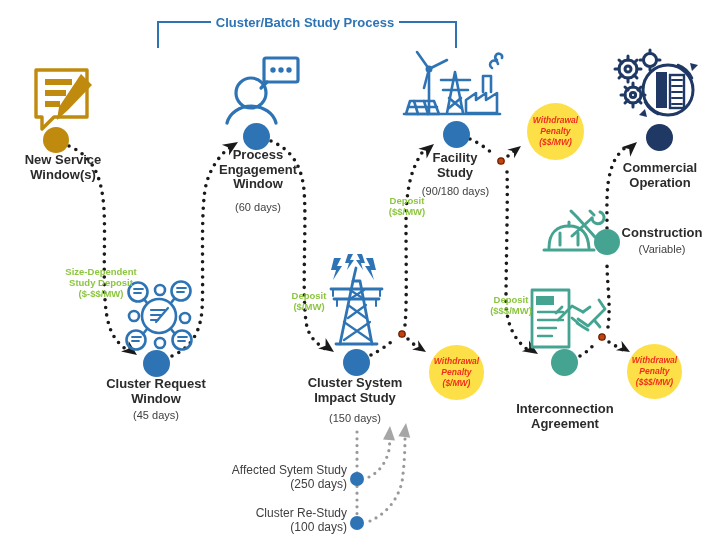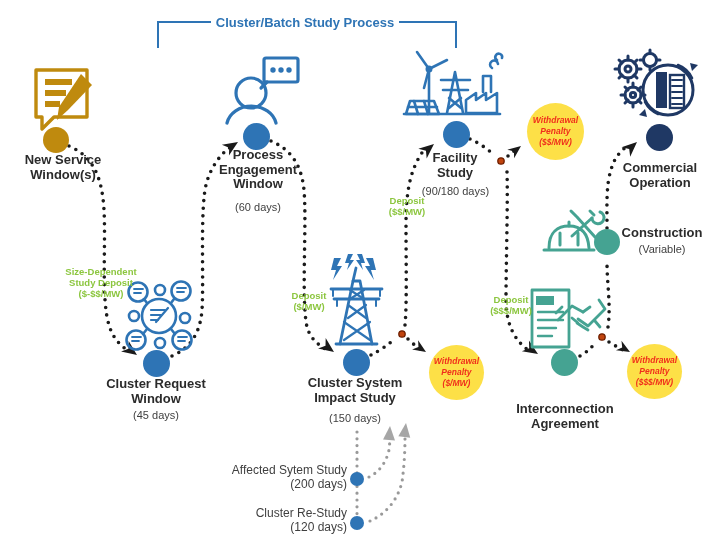--- a/index.html
+++ b/index.html
@@ -264,23 +264,23 @@
   <div class="lbl" style="left:505px;top:378px;width:120px;margin-top:24px;">Interconnection
 Agreement</div>
 
   <div class="lbl" style="left:618px;top:226px;width:88px;">Construction</div>
   <div class="days" style="left:618px;top:243px;width:88px;">(Variable)</div>
 
   <div class="lbl" style="left:610px;top:161px;width:100px;">Commercial
 Operation</div>
 
   <div class="substudy" style="left:225px;top:463px;width:122px;">Affected Sytem Study
-(200 days)</div>
+(250 days)</div>
   <div class="substudy" style="left:225px;top:506px;width:122px;">Cluster Re-Study
-(120 days)</div>
+(100 days)</div>
 
   <div class="deposit" style="left:54px;top:266px;width:94px;">Size-Dependent
 Study Deposit
 ($-$$/MW)</div>
   <div class="deposit" style="left:283px;top:290px;width:52px;">Deposit
 ($/MW)</div>
   <div class="deposit" style="left:381px;top:195px;width:52px;">Deposit
 ($$/MW)</div>
   <div class="deposit" style="left:484px;top:294px;width:54px;">Deposit
 ($$$/MW)</div>

